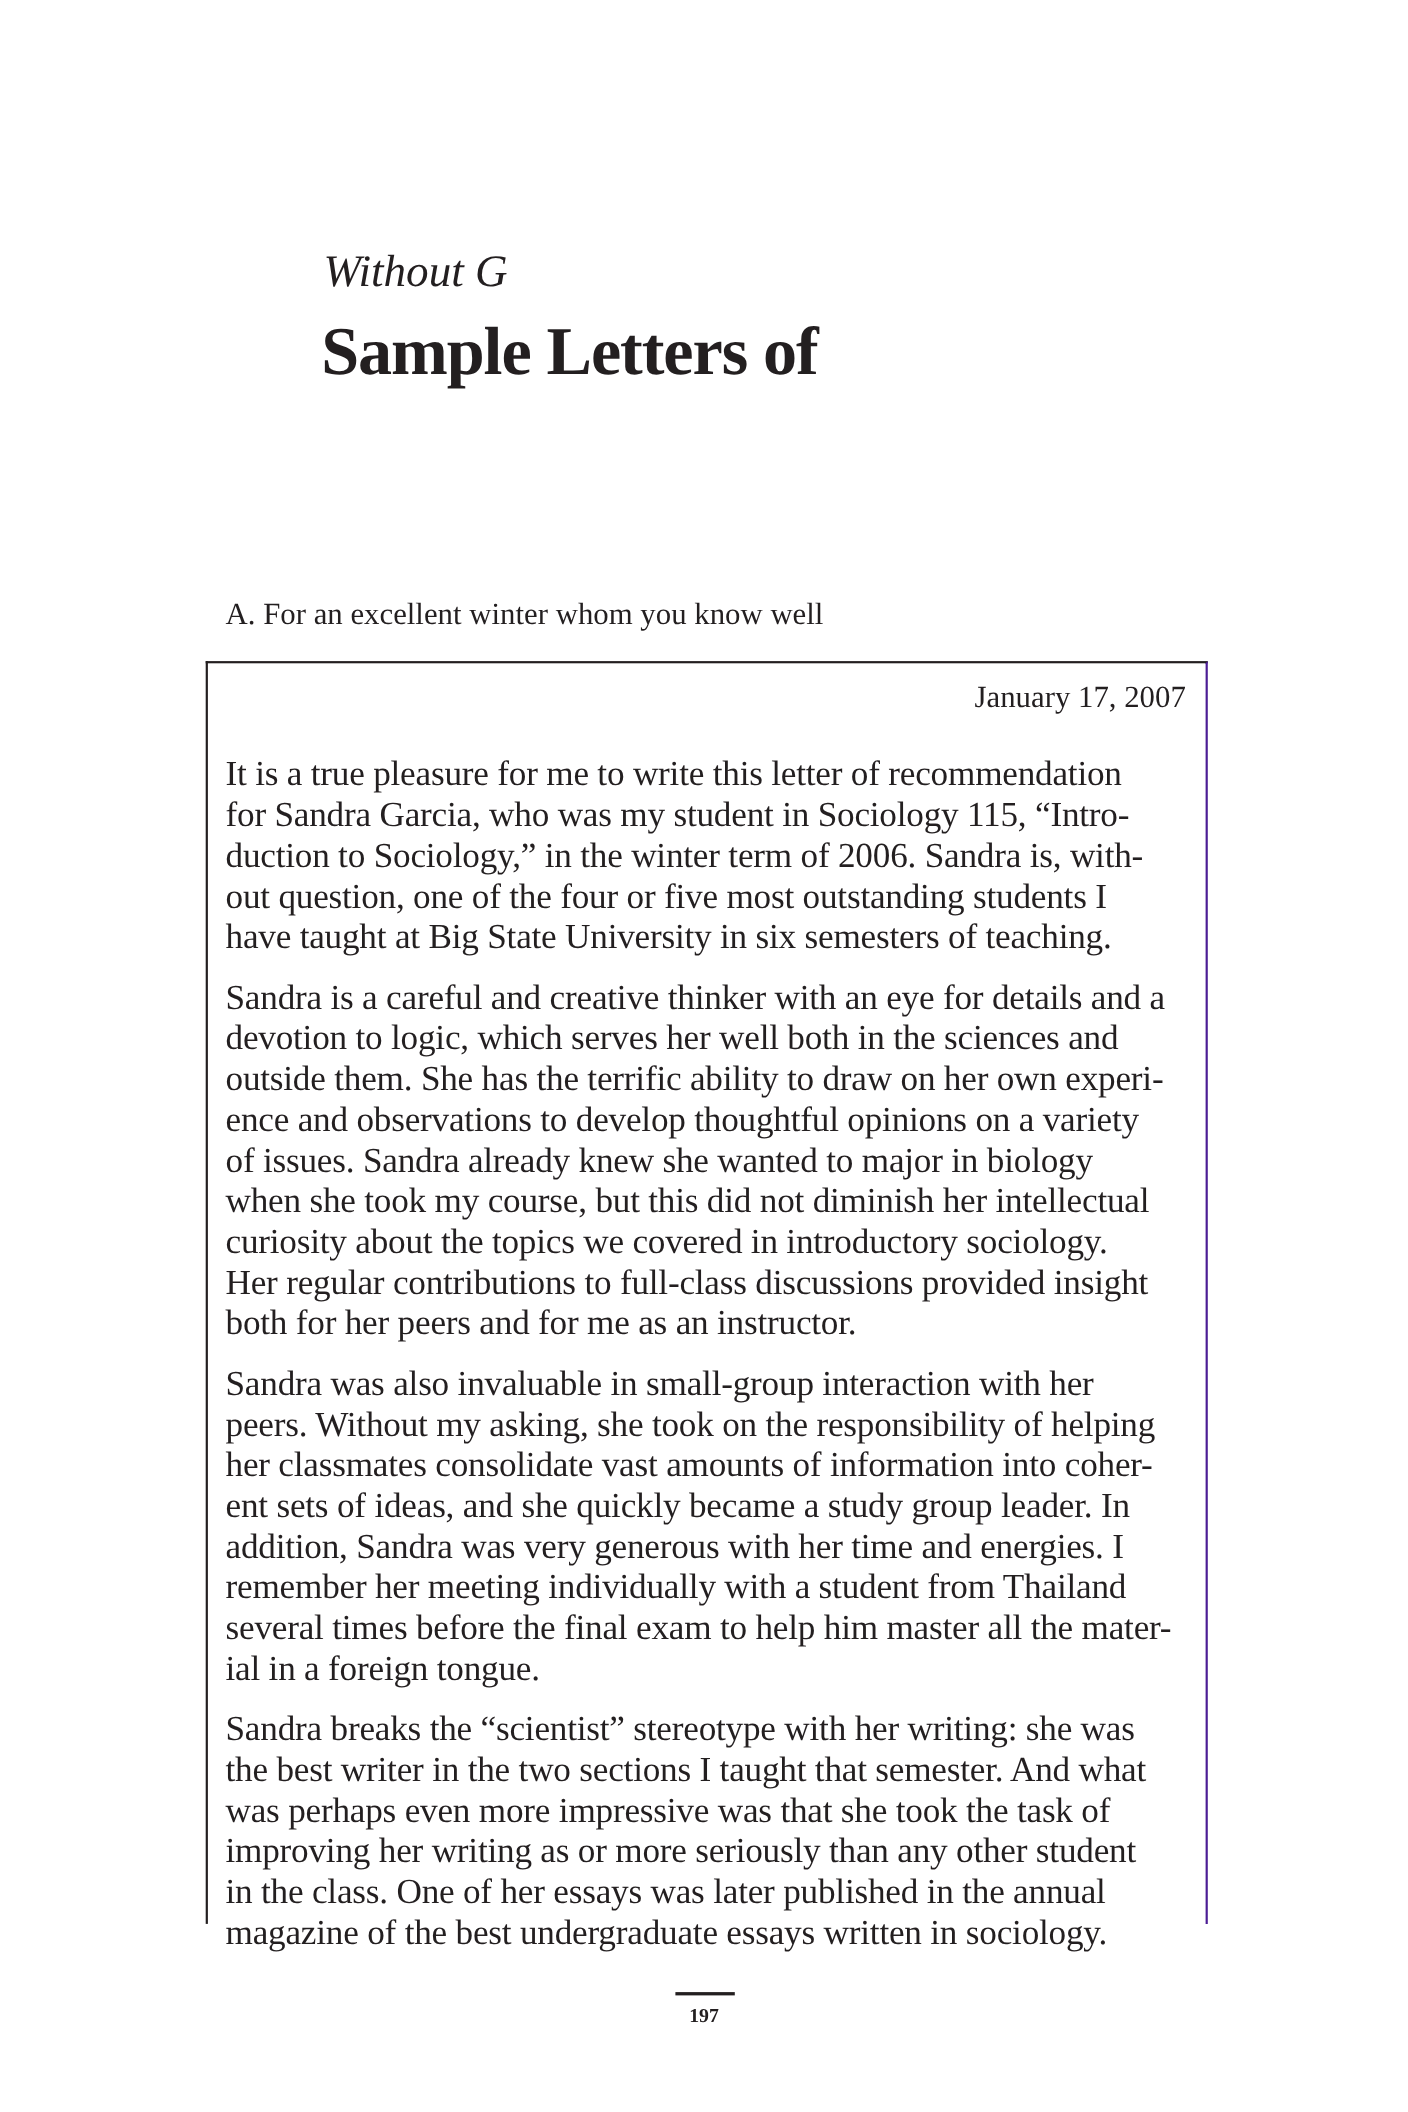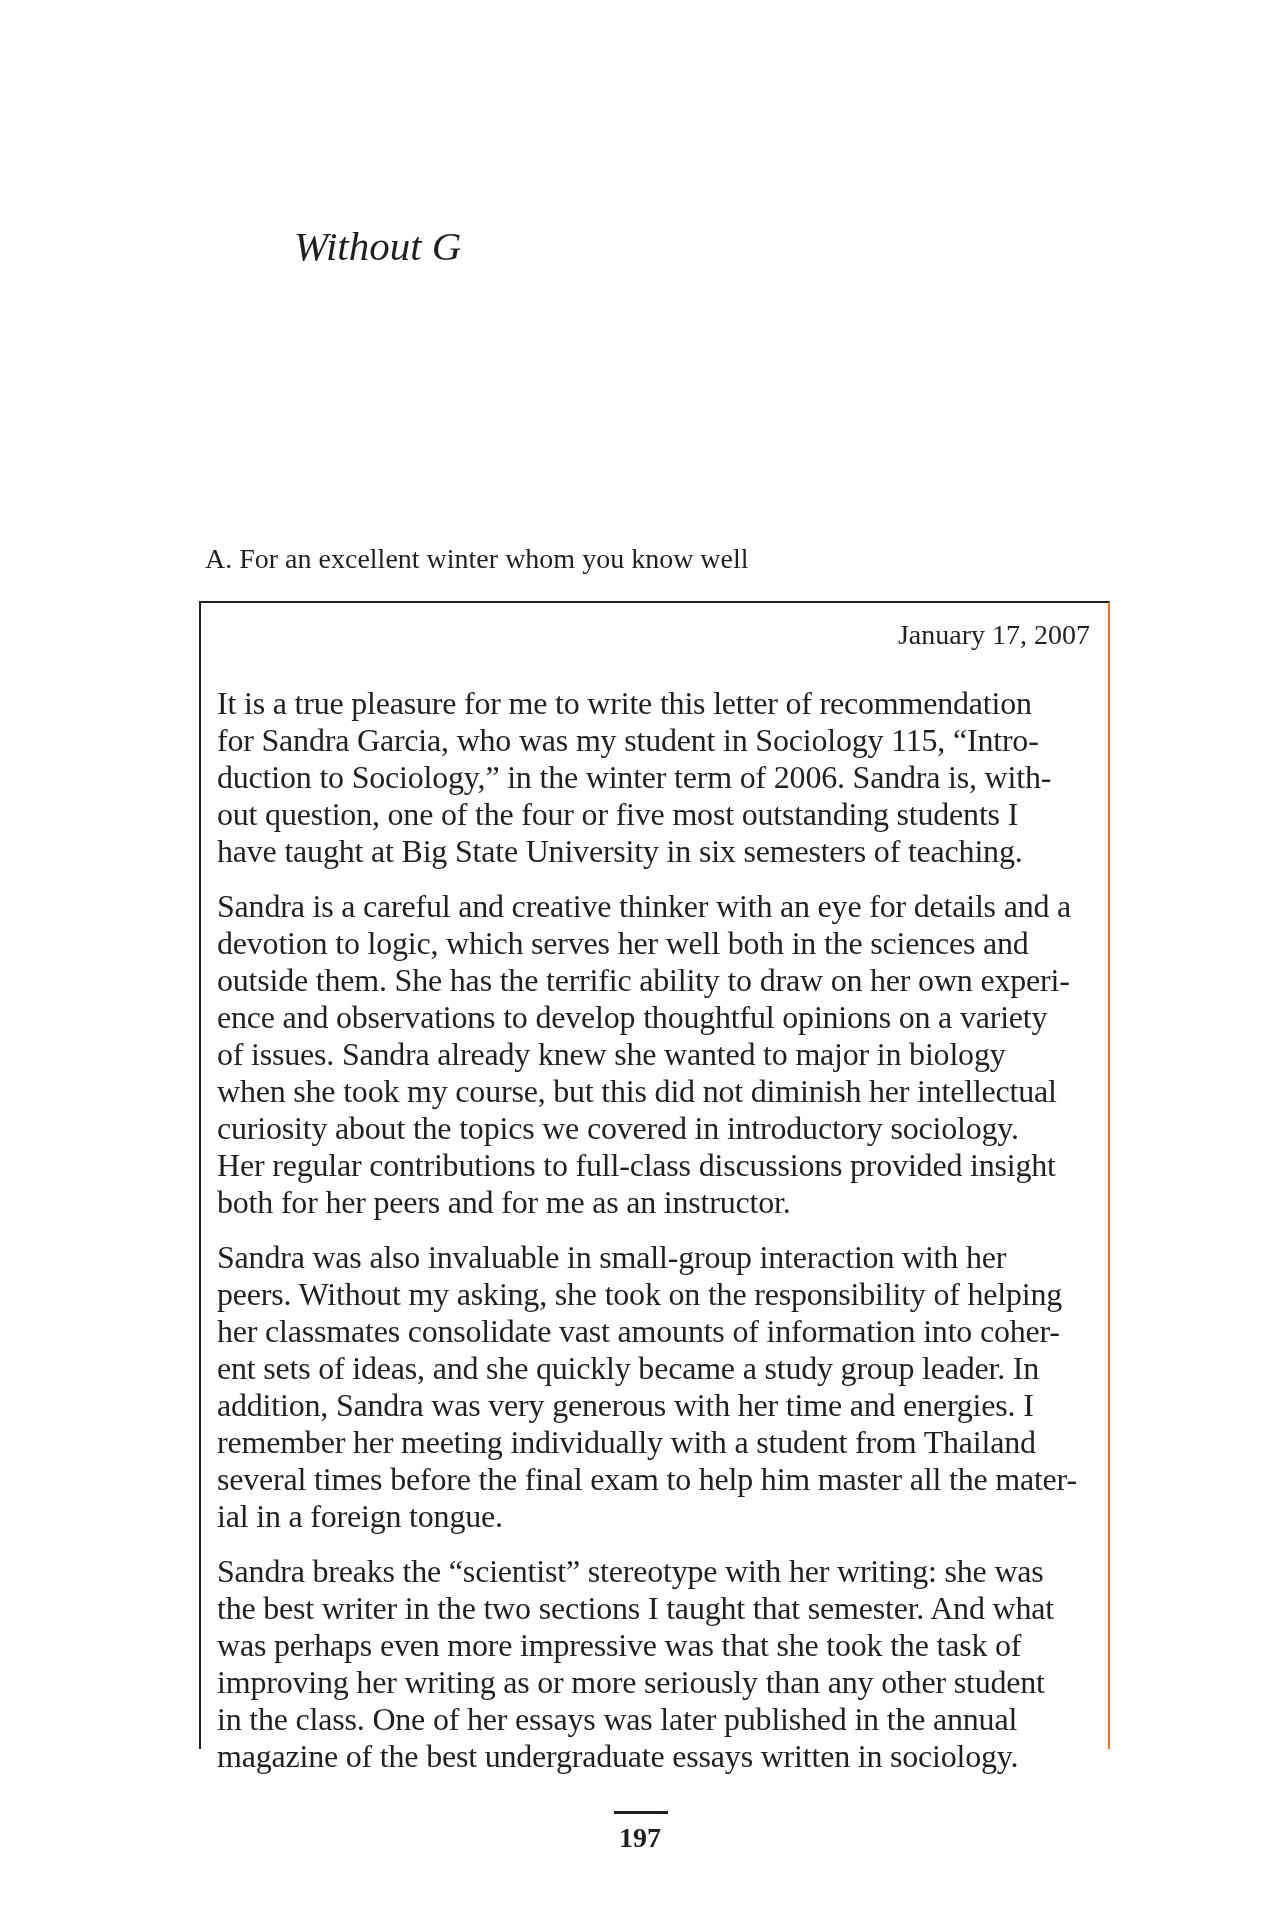--- a/index.html
+++ b/index.html
@@ -4,35 +4,35 @@
 <style>
   html, body { margin: 0; padding: 0; background: #ffffff; }
   body { width: 1280px; height: 1920px; position: relative; overflow: hidden;
          font-family: "Liberation Serif", "DejaVu Serif", serif; color: #231f20; }
   .appendix-label { position: absolute; left: 294px; top: 226px; font-size: 41px;
          font-style: italic; line-height: 1; letter-spacing: 0px; }
   .title { position: absolute; left: 292px; top: 284px; font-size: 62px; font-weight: bold;
          line-height: 72px; margin: 0; letter-spacing: -1px; }
   .section-heading { position: absolute; left: 205px; top: 545px; font-size: 28px; line-height: 1; }
   .letter-box { position: absolute; left: 187px; top: 601px; width: 907px; height: 1146px;
-         border-top: 2px solid #231f20; border-left: 2px solid #231f20; border-right: 2px solid #f97316; margin-left: 12px; }
+         border-top: 2px solid #231f20; border-left: 2px solid #231f20; border-right: 2px solid #4c1d95; }
   .date { position: absolute; right: 18px; top: 14px; font-size: 28px; line-height: 36px; }
   .body { position: absolute; left: 16px; top: 82px; width: 880px; }
   .para { margin: 0 0 18px 0; font-size: 32px; line-height: 37px; white-space: pre-line;
           word-spacing: 0px; letter-spacing: -0.2px; }
   .page-rule { position: absolute; left: 614px; top: 1811px; width: 54px; height: 3px; background: #231f20; }
   .page-number { position: absolute; left: 0; width: 1280px; top: 1822px; text-align: center;
-         font-size: 28px; font-weight: bold; }
+         font-size: 18px; font-weight: bold; }
 </style>
 </head>
 <body>
 
 <div class="appendix-label">Without G</div>
 <h1 class="title">
-  <br>
+  <span>Sample Letters of</span><br>
 </h1>
 
 <div class="section-heading">A. For an excellent winter whom you know well</div>
 
 <div class="letter-box">
   <div class="date">January 17, 2007</div>
   <div class="body">
     <p class="para">It is a true pleasure for me to write this letter of recommendation
 for Sandra Garcia, who was my student in Sociology 115, “Intro-
 duction to Sociology,” in the winter term of 2006. Sandra is, with-

